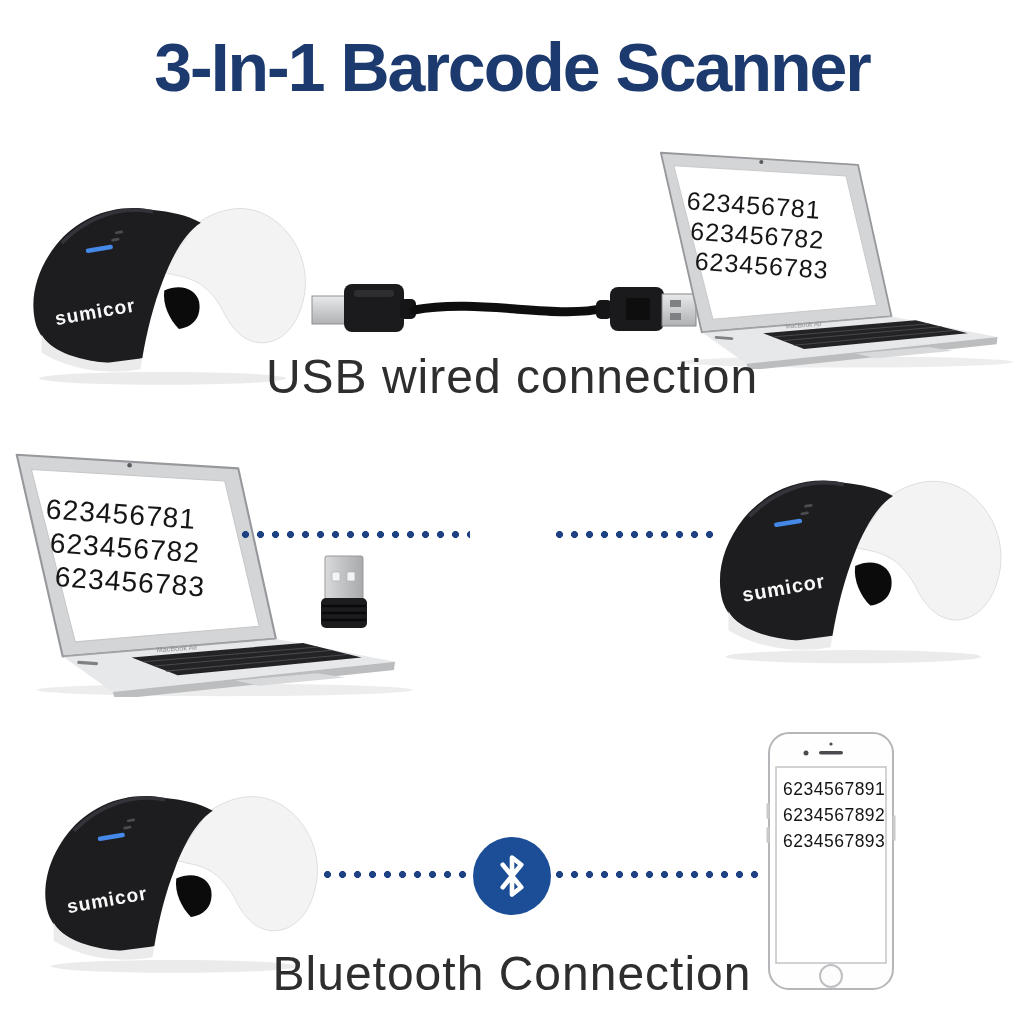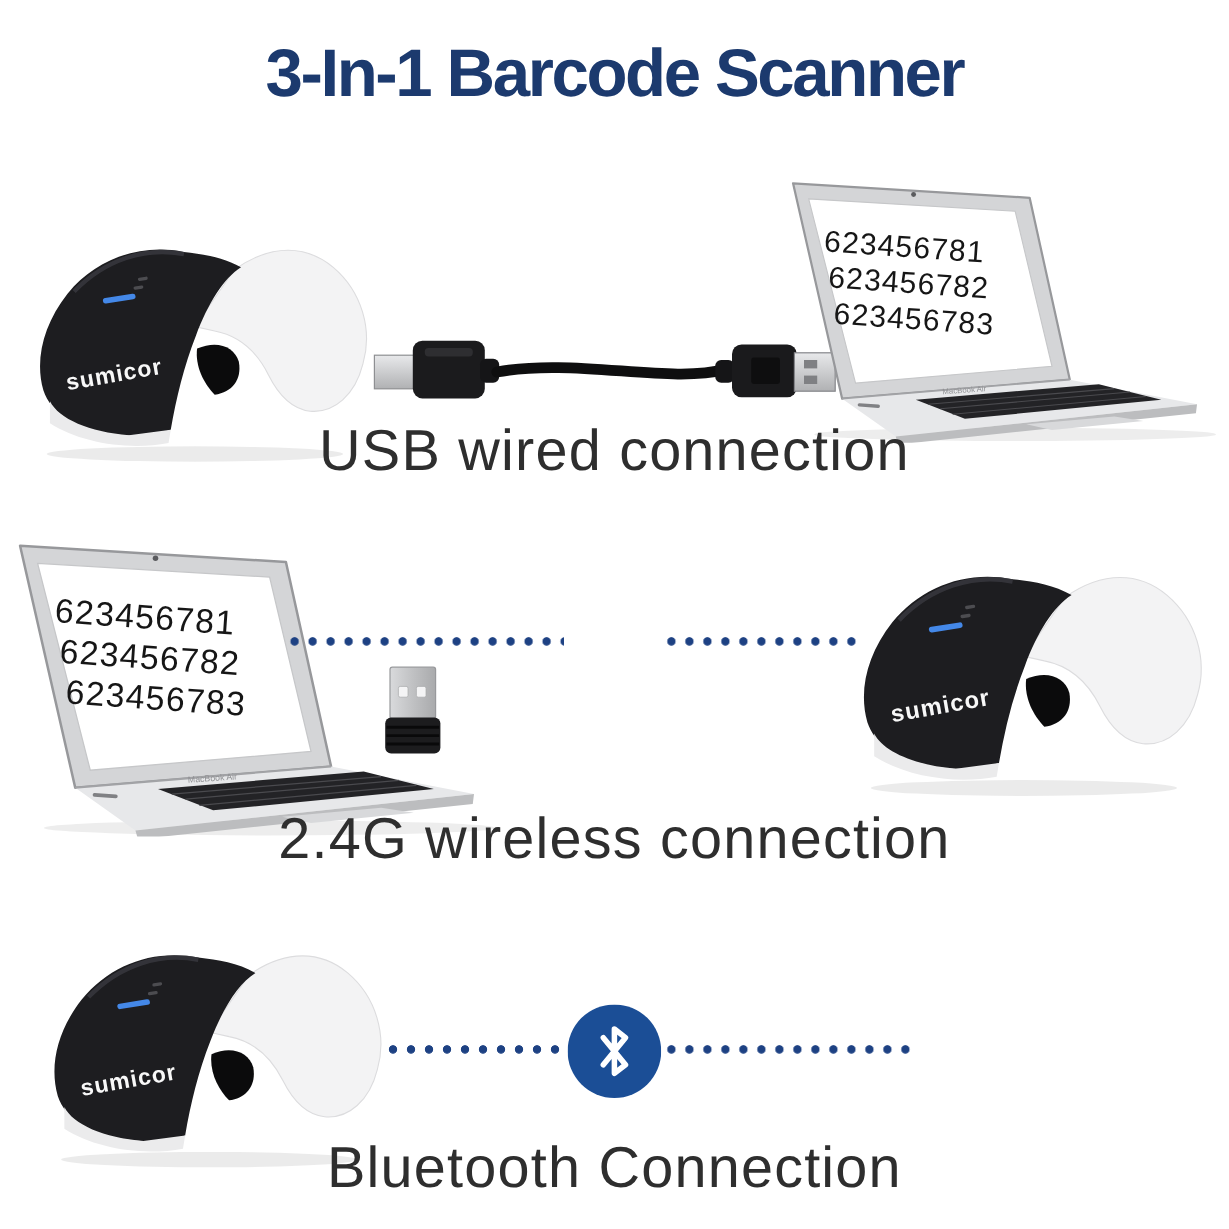--- a/index.html
+++ b/index.html
@@ -1,20 +1,20 @@
 <!DOCTYPE html>
 <html><head>
 <meta charset="utf-8">
 <style>
   html,body{margin:0;padding:0;background:#ffffff;}
   .frame{position:relative;width:1024px;height:1024px;background:#ffffff;overflow:hidden;
          font-family:"Liberation Sans",sans-serif;}
   .abs{position:absolute;}
   .title{position:absolute;top:28px;left:0;width:100%;text-align:center;
-         font-size:56px;font-weight:800;letter-spacing:-2px;color:#1c3a6e;white-space:nowrap;}
+         font-size:68px;font-weight:800;letter-spacing:-2px;color:#1c3a6e;white-space:nowrap;}
   .caption{position:absolute;left:0;width:100%;text-align:center;font-size:48px;
            font-weight:400;color:#2e2e2e;letter-spacing:1px;}
   .dots{position:absolute;height:9px;
         background-image:radial-gradient(circle,#1d4183 3.2px,transparent 3.8px);
         background-size:15px 9px;background-repeat:repeat-x;background-position:left center;}
   svg{display:block;}
 </style>
 </head>
 <body>
 
@@ -144,21 +144,20 @@
       <path d="M150,24 C110,16 70,30 44,62 C22,90 14,122 22,150 C29,171 50,184 80,189 C102,193 124,191 138,186 C143,157 150,128 161,100 C172,71 186,48 202,38 C186,29 168,26 150,24 Z" fill="#1d1d20"></path>
       <path d="M150,26 C115,19 78,31 50,60" stroke="#3a3a40" stroke-width="4" fill="none" opacity="0.8"></path>
       <path d="M28,160 C36,176 64,188 100,191 L138,186 L136,198 C100,205 56,198 28,180 Z" fill="#ebebec"></path>
       <rect x="108" y="47" width="9" height="3" rx="1.5" fill="#4c4c50" transform="rotate(-9 112 48)"></rect>
       <rect x="104" y="55" width="9" height="3" rx="1.5" fill="#4c4c50" transform="rotate(-9 108 56)"></rect>
       <rect x="76" y="64" width="30" height="5" rx="2.5" fill="#4488e8" transform="rotate(-9 91 66)"></rect>
       <text x="44" y="150" font-size="21" font-weight="700" fill="#f8f8f8" letter-spacing="1" font-family="'Liberation Sans',sans-serif" transform="rotate(-10 44 150)">sumicor</text>
     </svg>
   </div>
 
-  <div class="caption" style="top:672px;">2.4G wireless connection</div>
 
   <div class="abs" style="left:28px;top:776px;width:302px;">
     <svg viewBox="0 0 330 220" width="302">
       <ellipse cx="160" cy="208" rx="135" ry="7" fill="rgba(0,0,0,0.08)"></ellipse>
       <path d="M196,40 C230,16 262,18 286,38 C312,60 322,95 313,126 C306,154 287,171 265,169 C247,167 235,152 227,136 C215,112 199,100 178,96 L160,92 Z" fill="#f3f3f4" stroke="#dcdcde" stroke-width="1"></path>
       <path d="M162,112 C180,104 196,110 200,124 C203,140 194,152 178,154 C168,144 160,128 162,112 Z" fill="#0b0b0c"></path>
       <path d="M150,24 C110,16 70,30 44,62 C22,90 14,122 22,150 C29,171 50,184 80,189 C102,193 124,191 138,186 C143,157 150,128 161,100 C172,71 186,48 202,38 C186,29 168,26 150,24 Z" fill="#1d1d20"></path>
       <path d="M150,26 C115,19 78,31 50,60" stroke="#3a3a40" stroke-width="4" fill="none" opacity="0.8"></path>
       <path d="M28,160 C36,176 64,188 100,191 L138,186 L136,198 C100,205 56,198 28,180 Z" fill="#ebebec"></path>
       <rect x="108" y="47" width="9" height="3" rx="1.5" fill="#4c4c50" transform="rotate(-9 112 48)"></rect>
@@ -171,16 +170,34 @@
   <div class="dots" style="left:320px;top:870px;width:150px;"></div>
   <div class="dots" style="left:552px;top:870px;width:208px;"></div>
 
   <div class="abs" style="left:473px;top:837px;width:78px;height:78px;">
     <svg viewBox="0 0 76 76" width="78" height="78">
       <circle cx="38" cy="38" r="38" fill="#1b4e96"></circle>
       <path d="M29,27 L47,49 L38,56 L38,20 L47,27 L29,49" stroke="#ffffff" stroke-width="4.5" fill="none" stroke-linejoin="round" stroke-linecap="round"></path>
     </svg>
   </div>
 
+  <div class="abs" style="left:766px;top:731px;width:130px;">
+    <svg viewBox="0 0 130 260" width="130">
+      <rect x="3" y="2" width="124" height="256" rx="20" fill="#fefefe" stroke="#b5b6b9" stroke-width="2"></rect>
+      <circle cx="40" cy="22" r="2.5" fill="#4a4b4e"></circle>
+      <circle cx="65" cy="13" r="1.6" fill="#4a4b4e"></circle>
+      <rect x="53" y="20" width="24" height="3.5" rx="1.8" fill="#4a4b4e"></rect>
+      <rect x="10" y="36" width="110" height="196" fill="#ffffff" stroke="#c2c3c5" stroke-width="1.5"></rect>
+      <g font-size="17.5" font-weight="500" fill="#141414" letter-spacing="0.5" font-family="'Liberation Sans',sans-serif">
+        <text x="17" y="64">6234567891</text>
+        <text x="17" y="90">6234567892</text>
+        <text x="17" y="116">6234567893</text>
+      </g>
+      <circle cx="65" cy="245" r="11" fill="#fdfdfd" stroke="#bfc0c3" stroke-width="2"></circle>
+      <rect x="0.5" y="72" width="3" height="16" rx="1.5" fill="#c9cacc"></rect>
+      <rect x="0.5" y="96" width="3" height="16" rx="1.5" fill="#c9cacc"></rect>
+      <rect x="126.5" y="84" width="3" height="26" rx="1.5" fill="#c9cacc"></rect>
+    </svg>
+  </div>
 
   <div class="caption" style="top:946px;">Bluetooth Connection</div>
 
 </div>
 
 </body></html>

